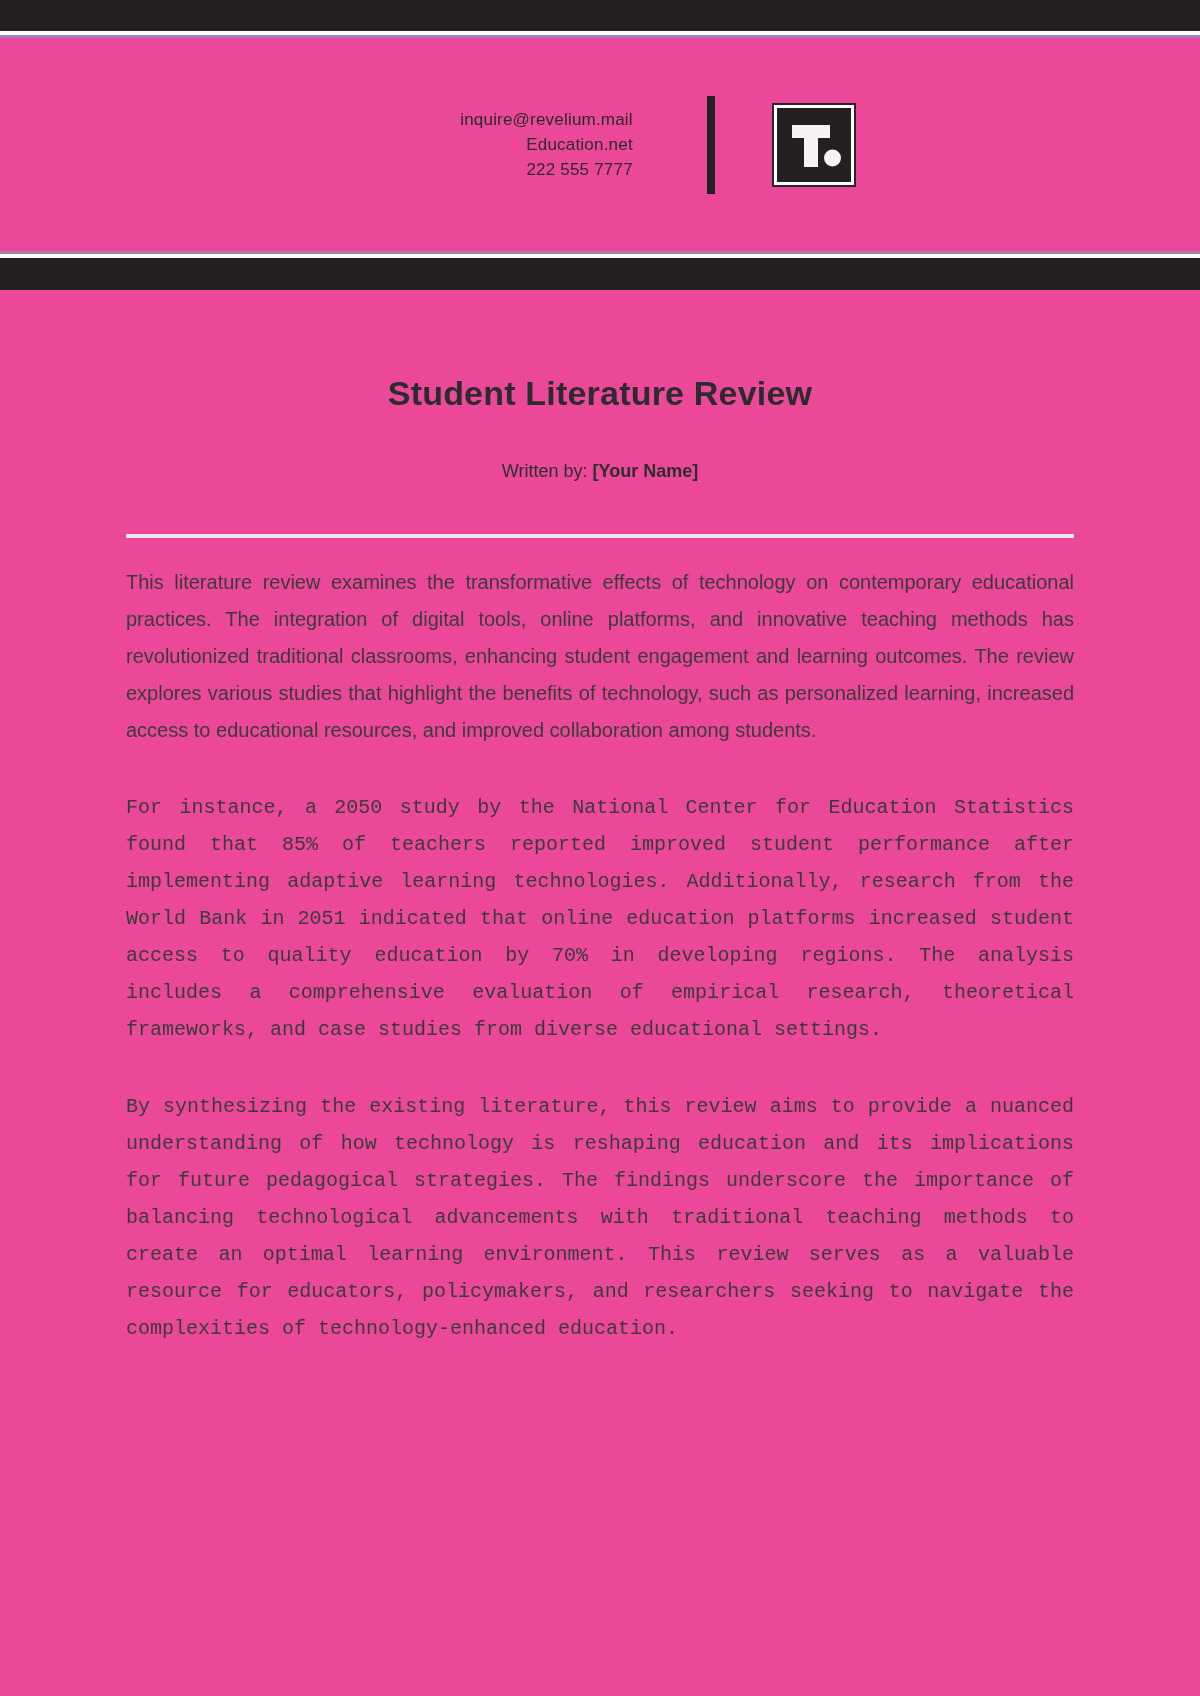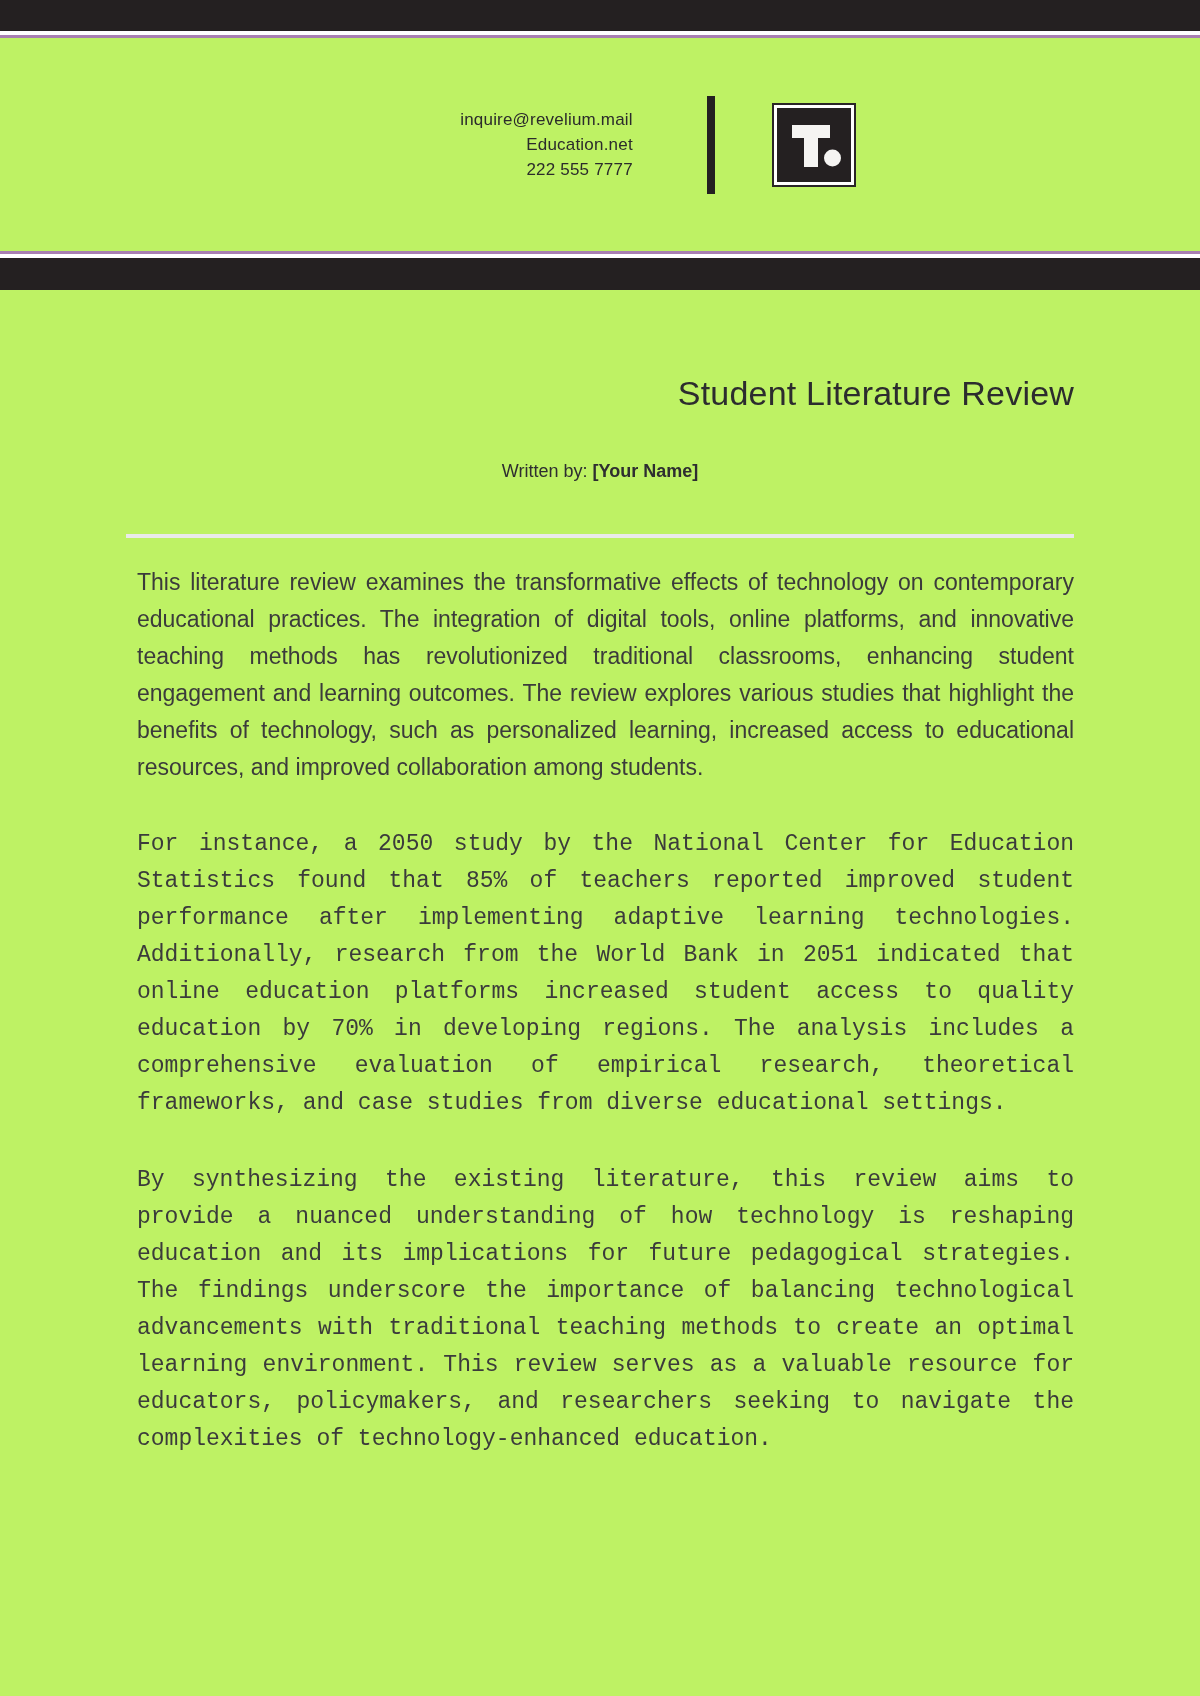--- a/index.html
+++ b/index.html
@@ -4,21 +4,21 @@
 <style>
   * { margin: 0; padding: 0; box-sizing: border-box; }
   html, body { background: #ffffff; }
   body {
     width: 1200px;
     min-height: 1696px;
     font-family: "Liberation Sans", "DejaVu Sans", sans-serif;
     color: #3b3b3b;
     position: relative;
   }
-  .page { width: 1200px; min-height: 1696px; background: #bef264; overflow: hidden; }
+  .page { width: 1200px; min-height: 1696px; background: #ec4899; overflow: hidden; }
 
   
   .top-bar { height: 31px; background: #242021; }
   .accent-gap { height: 4px; background: #ffffff; }
   .accent-line { height: 3px; background: #a87fb2; }
   .header-bottom-bar { height: 32px; background: #242021; }
 
   
   .letterhead {
     height: 213px;
@@ -59,23 +59,23 @@
     display: flex;
     align-items: center;
     justify-content: center;
   }
   .logo-inner svg { width: 100%; height: 100%; display: block; }
 
   
   .content { padding: 0 126px; }
   .doc-title {
     margin-top: 84px;
-    text-align: right;
+    text-align: center;
     font-size: 34px;
-    font-weight: 400;
+    font-weight: 700;
     color: #2c2c2e;
     letter-spacing: 0.2px;
   }
   .byline {
     margin-top: 48px;
     text-align: center;
     font-size: 18px;
     color: #2e2e30;
   }
   .byline .byline-name { font-weight: 700; }
@@ -86,25 +86,24 @@
     margin-top: 52px;
   }
   .section-heading {
     margin-top: 56px;
     font-size: 27px;
     font-weight: 700;
     color: #2b2e35;
   }
   .body-paragraph {
     margin-top: 26px;
-    font-size: 23px;
+    font-size: 20px;
     line-height: 37px;
     text-align: justify;
     color: #3b3b3b;
-    margin-left: 11px;
   }
   .body-paragraph + .body-paragraph { margin-top: 40px; font-family: Liberation Mono, monospace; }
 </style>
 </head>
 <body>
 
 <div class="page">
 
   <div class="top-bar"></div>
   <div class="accent-gap"></div>

